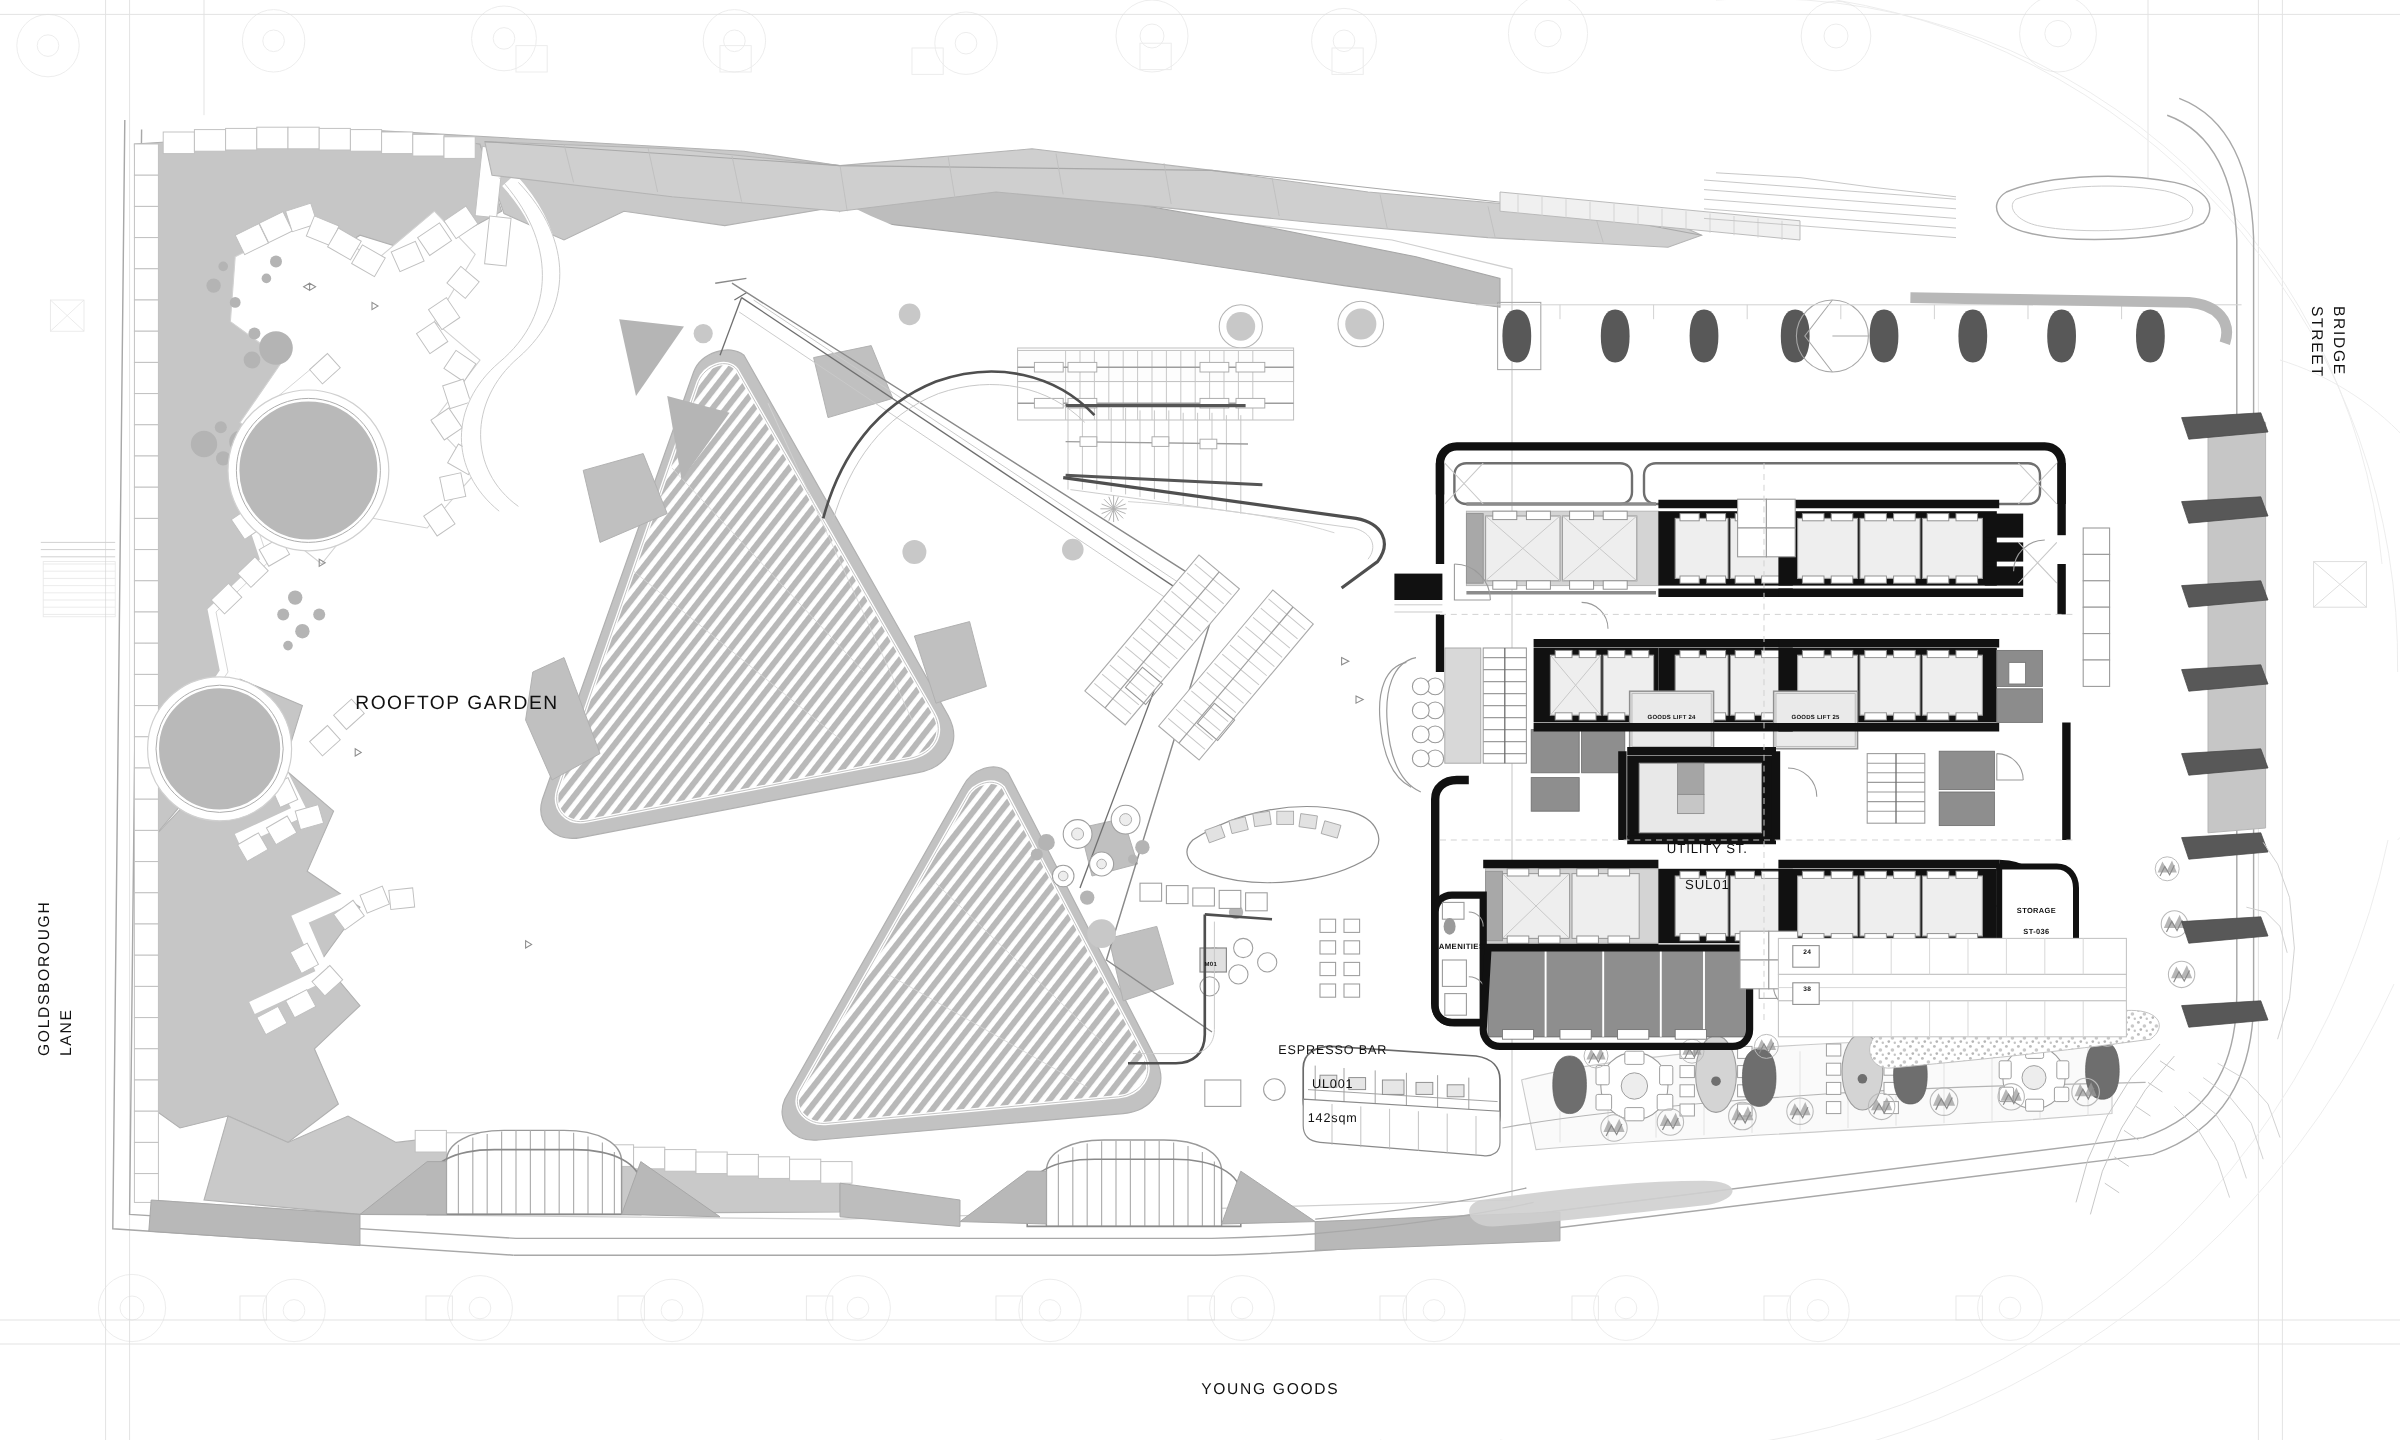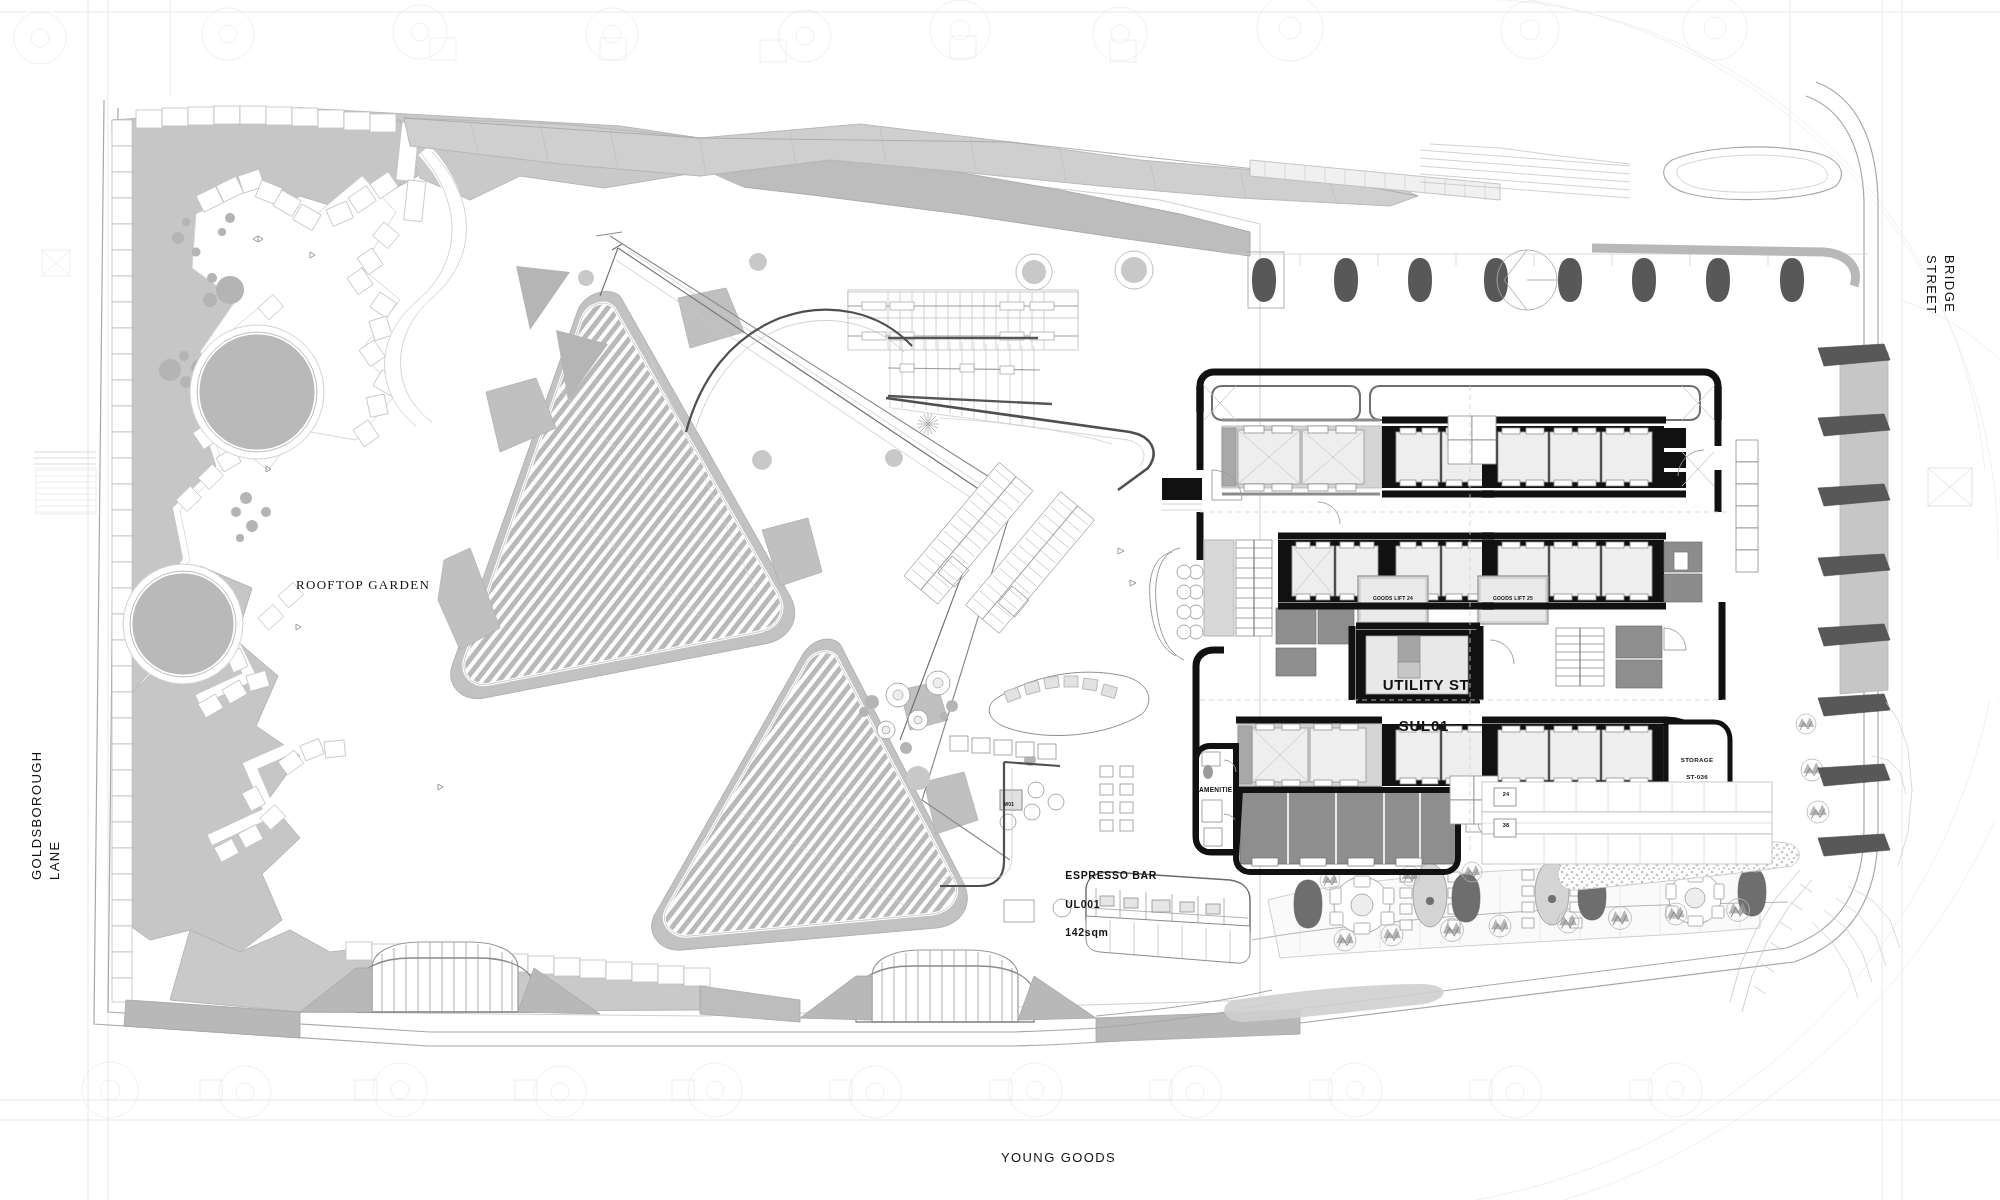--- a/index.html
+++ b/index.html
@@ -16,21 +16,21 @@
   .lbl{
     position:absolute;
     color:#111111;
     font-family:"Liberation Sans","DejaVu Sans",sans-serif;
     letter-spacing:.6px;
     white-space:pre;
     line-height:1.35;
     pointer-events:none;
   }
   .lbl.street{font-size:13px;letter-spacing:1.4px;font-weight:400;}
-  .lbl.zone{font-size:13px;letter-spacing:1.3px;font-family:Liberation Serif, serif;}
+  .lbl.zone{font-size:16px;letter-spacing:1.3px;}
   .lbl.room{font-size:11px;letter-spacing:.7px;text-align:center;}
   .lbl.tiny{font-size:6px;letter-spacing:.3px;text-align:center;font-weight:700;}
   .lbl.micro{font-size:5px;letter-spacing:.2px;text-align:center;font-weight:700;}
   .rot-cw{transform:rotate(90deg);transform-origin:left top;}
   .rot-ccw{transform:rotate(-90deg);transform-origin:left top;}
 </style>
 </head>
 <body>
 
 <div id="plan">
@@ -1484,27 +1484,27 @@
 <div class="lbl street" style="left:1001px; top:1149px;">YOUNG GOODS</div>
 
 <div class="lbl street rot-cw" style="left:1958px; top:255px; text-align:left;">BRIDGE
 STREET</div>
 
 <div class="lbl street rot-ccw" style="left:28px; top:880px; text-align:left;">GOLDSBOROUGH
 LANE</div>
 
 <div class="lbl zone" style="left:296px; top:576px;">ROOFTOP GARDEN</div>
 
-<div class="lbl room" style="left:1058px; top:854px; text-align:left; font-size:10.5px;font-weight:bold;">
+<div class="lbl room" style="left:1058px; top:854px; text-align:center; font-size:10.5px;">
   <span>ESPRESSO BAR</span><br>
   <span>UL001</span><br>
   <span>142sqm</span>
 </div>
 
-<div class="lbl room" style="left:1373px; top:655px; width:92px; font-size:15px;font-weight:bold;">
+<div class="lbl room" style="left:1373px; top:686px; width:92px; font-size:11px;">
   <span>UTILITY ST.</span><br>
   <span>SUL01</span>
 </div>
 
 <div class="lbl tiny" style="left:1196px; top:786px; width:44px; font-size:6.5px;">AMENITIES</div>
 
 <div class="lbl tiny" style="left:1668px; top:748px; width:54px; font-size:6.2px;">
   <span>STORAGE</span><br>
   <span>ST-036</span>
 </div>

